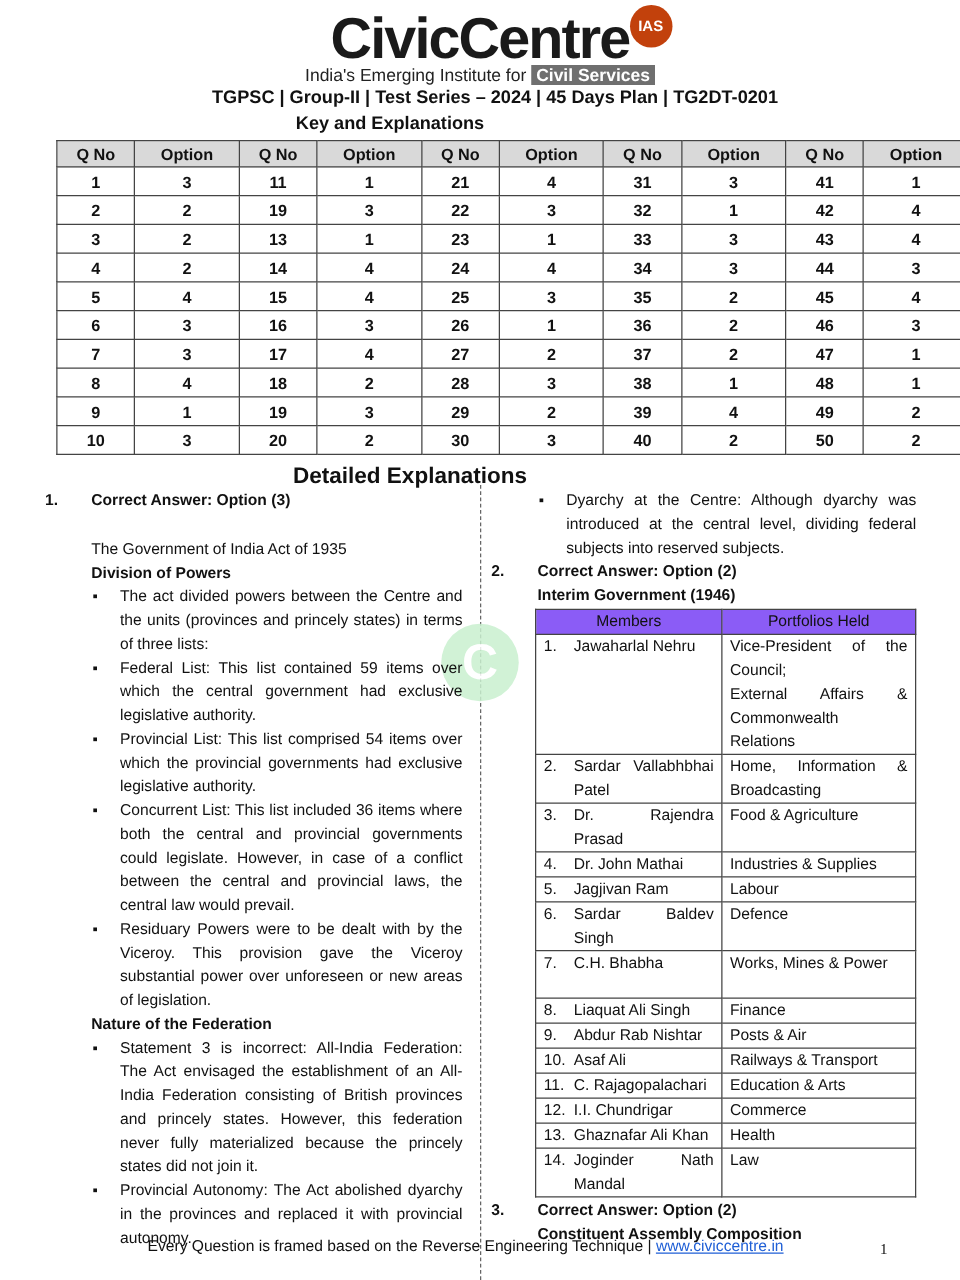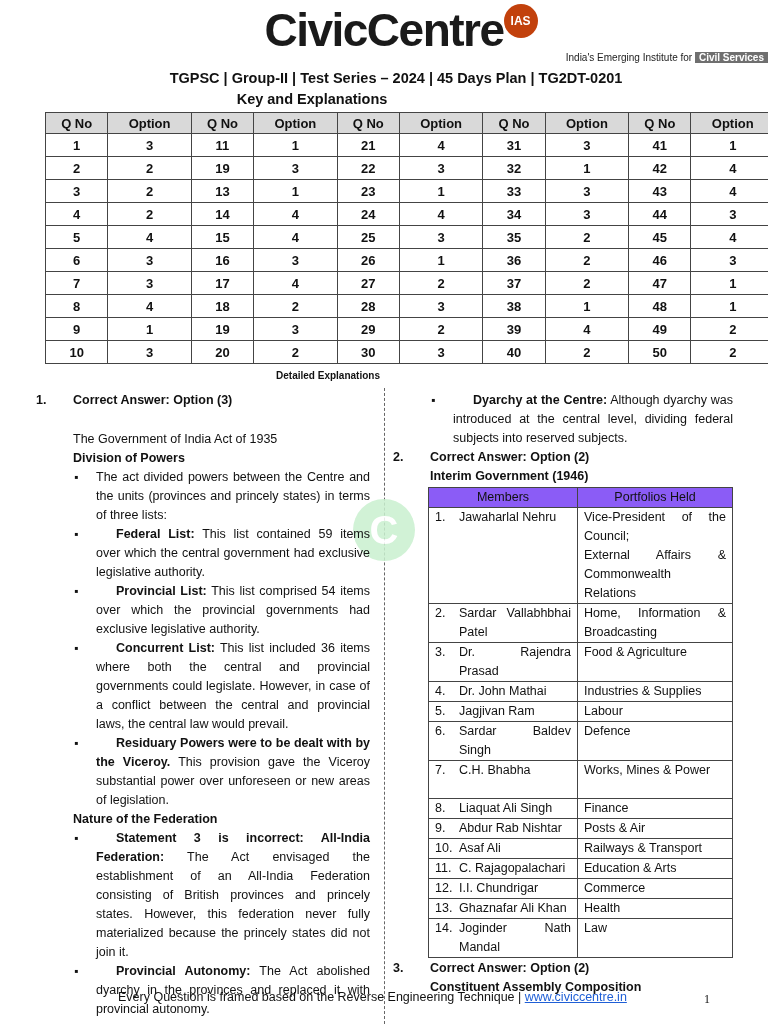--- a/index.html
+++ b/index.html
@@ -2,49 +2,49 @@
 <html><head>
 <meta charset="utf-8">
 <style>
   * { box-sizing: border-box; margin: 0; padding: 0; }
   html, body { width: 768px; height: 1024px; background: #ffffff; overflow: hidden; }
   body { font-family: "Liberation Sans", "DejaVu Sans", sans-serif; color: #111; position: relative; }
 
   .logo { position: absolute; left: 0; top: 6px; width: 768px; text-align: center; }
   .logo-main { display: inline-block; position: relative; font-size: 46px; font-weight: bold; letter-spacing: -1.5px; color: #1a1a1a; line-height: 48px; }
   .logo-ias { position: absolute; right: -34px; top: -2px; width: 34px; height: 34px; border-radius: 50%; background: #c2410c; color: #fff; font-size: 12px; font-weight: bold; letter-spacing: 0; line-height: 34px; text-align: center; }
-  .logo-tag { display: block; font-size: 10px; color: #222; margin-top: -2px; text-align: right; }
+  .logo-tag { display: block; font-size: 14px; color: #222; margin-top: -2px; }
   .logo-tag-box { background: #6f6f6f; color: #fff; padding: 0 4px; font-weight: bold; }
 
   .title1 { position: absolute; left: 0; top: 70px; width: 768px; text-align: center; font-size: 14.5px; font-weight: bold; padding-left: 24px; }
   .title2 { position: absolute; left: 0; top: 91px; width: 624px; text-align: center; font-size: 14.5px; font-weight: bold; }
 
   table.key { position: absolute; left: 45px; top: 112px; width: 730px; border-collapse: collapse; font-size: 13px; font-weight: bold; }
   table.key th, table.key td { border: 1.5px solid #444; text-align: center; height: 23px; }
   table.key th { background: #d9d9d9; height: 21px; }
 
-  .detailed { position: absolute; left: 0; top: 370px; width: 656px; text-align: center; font-size: 10px; font-weight: bold; }
+  .detailed { position: absolute; left: 0; top: 370px; width: 656px; text-align: center; font-size: 18px; font-weight: bold; }
 
   .divider { position: absolute; left: 384px; top: 388px; width: 0; height: 636px; border-left: 1.5px dashed #666; }
 
   .watermark { position: absolute; left: 353px; top: 499px; width: 62px; height: 62px; border-radius: 50%; background: #c9f0cf; opacity: 0.85; }
   .watermark-c { position: absolute; left: 0; top: 0; width: 62px; line-height: 62px; text-align: center; color: #fff; font-size: 40px; font-weight: bold; }
 
   .col { position: absolute; font-size: 12.5px; line-height: 19px; }
   .col-left { left: 36px; top: 391px; width: 334px; }
   .col-right { left: 393px; top: 391px; width: 340px; }
 
   .qhead { position: relative; padding-left: 37px; font-weight: bold; }
   .qnum { position: absolute; left: 0; top: 0; font-weight: bold; }
   .indent { padding-left: 37px; margin-top: 20px; }
   .sub { font-weight: bold; padding-left: 37px; }
   .bullets { list-style: none; padding-left: 60px; }
   .bullets li { position: relative; text-align: justify; }
   .bullets li::before { content: "\25AA"; position: absolute; left: -22px; top: 0; font-size: 12px; }
-  .b { font-weight: bold; margin-left: 20px; }
+  .b { font-weight: normal; }
 
   table.gov { margin-left: 35px; width: 305px; border-collapse: collapse; font-size: 12.5px; line-height: 19px; margin-top: 1px; margin-bottom: 1px; }
   table.gov th { background: #8b5cf6; font-weight: normal; border: 1.5px solid #444; height: 20px; }
   table.gov td { border: 1.5px solid #444; vertical-align: top; padding: 0 6px; }
   table.gov td.mem { width: 149px; position: relative; padding-left: 30px; text-align: justify; text-align-last: left; }
   table.gov td.mem .n { position: absolute; left: 6px; top: 0; }
   table.gov td.port { text-align: justify; }
 
   .footer { position: absolute; left: 0; top: 990px; width: 768px; font-size: 12.5px; }
   .footer-text { position: absolute; left: 118px; top: 0; }

